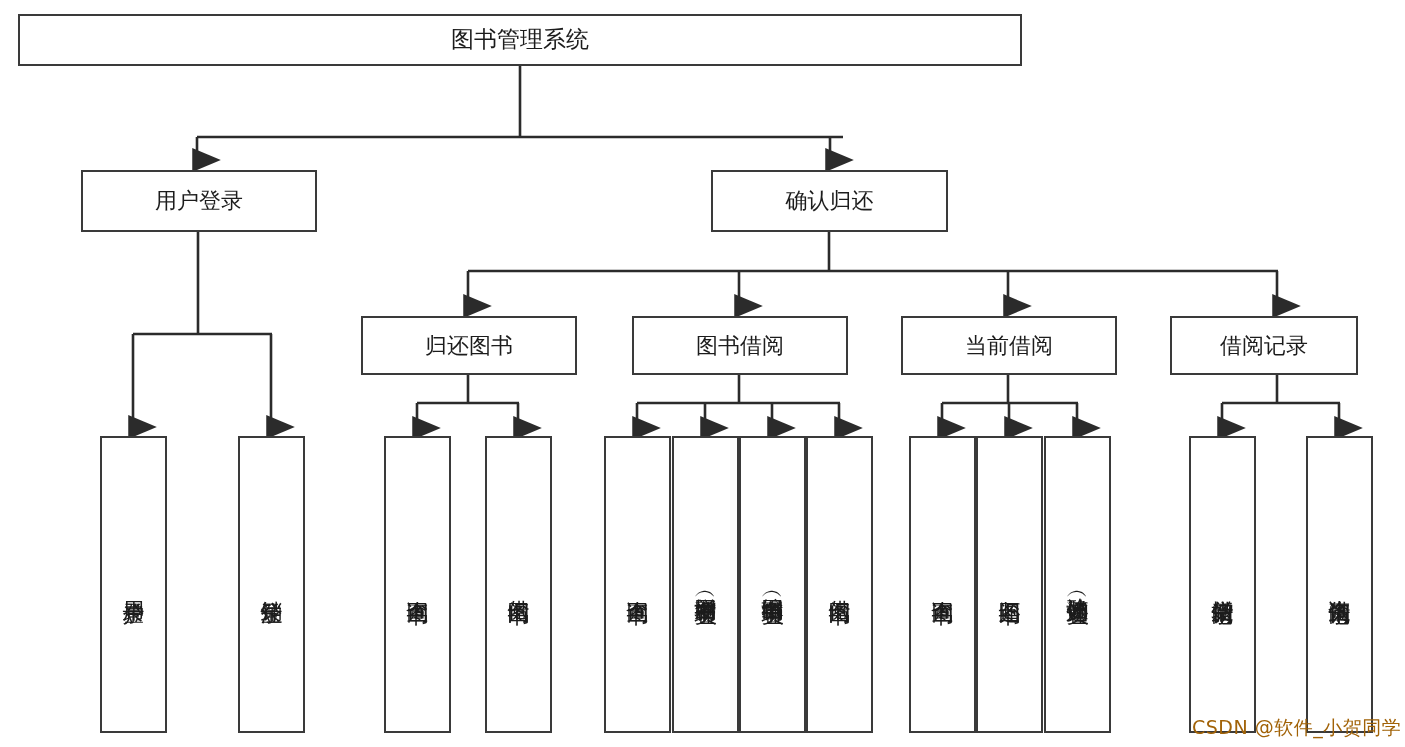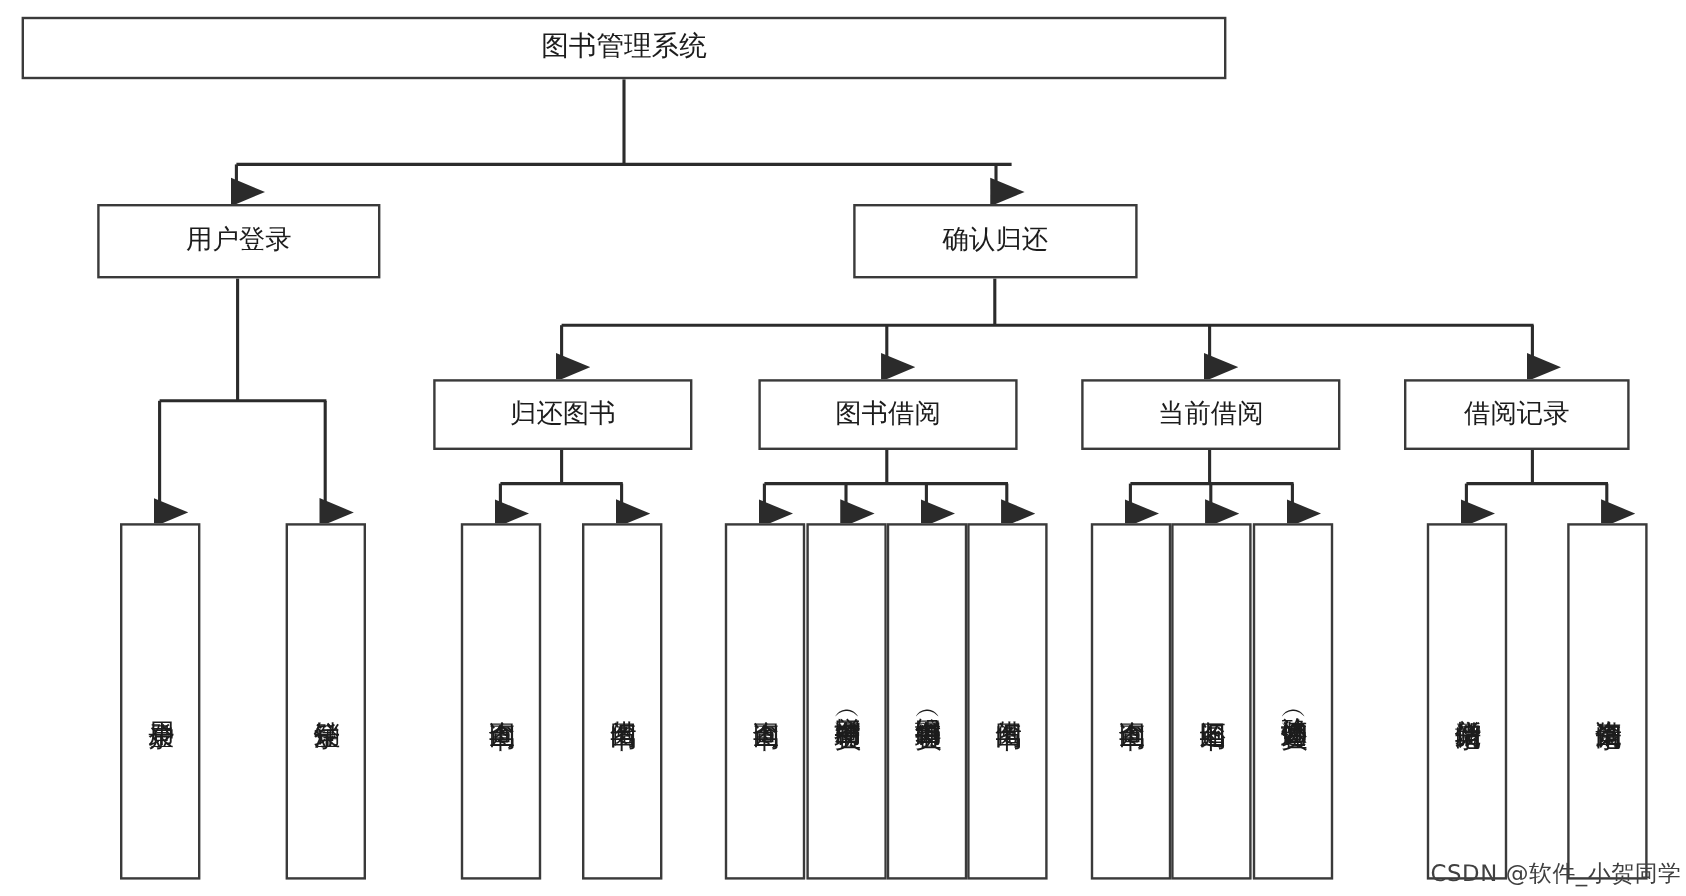--- a/index.html
+++ b/index.html
@@ -52,21 +52,21 @@
     font-size: 22px;
     writing-mode: vertical-rl;
     text-orientation: upright;
     letter-spacing: 1px;
     white-space: nowrap;
     line-height: 1;
   }
   .watermark {
     position: absolute;
     font-size: 19px;
-    color: #404040;
+    color: #a16207;
     white-space: nowrap;
     z-index: 3;
     letter-spacing: 0.5px;
   }
 </style>
 </head>
 <body>
 
 <div id="canvas">
 

